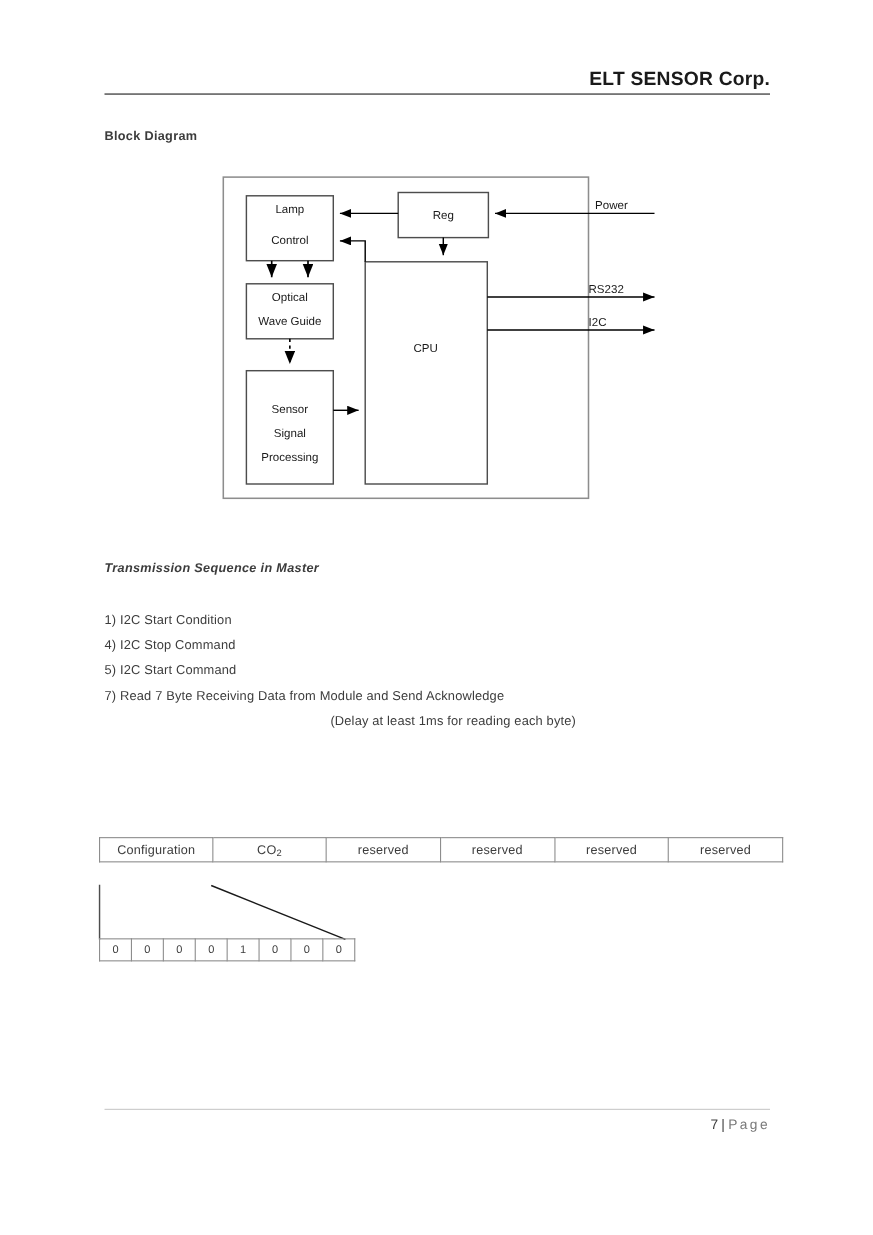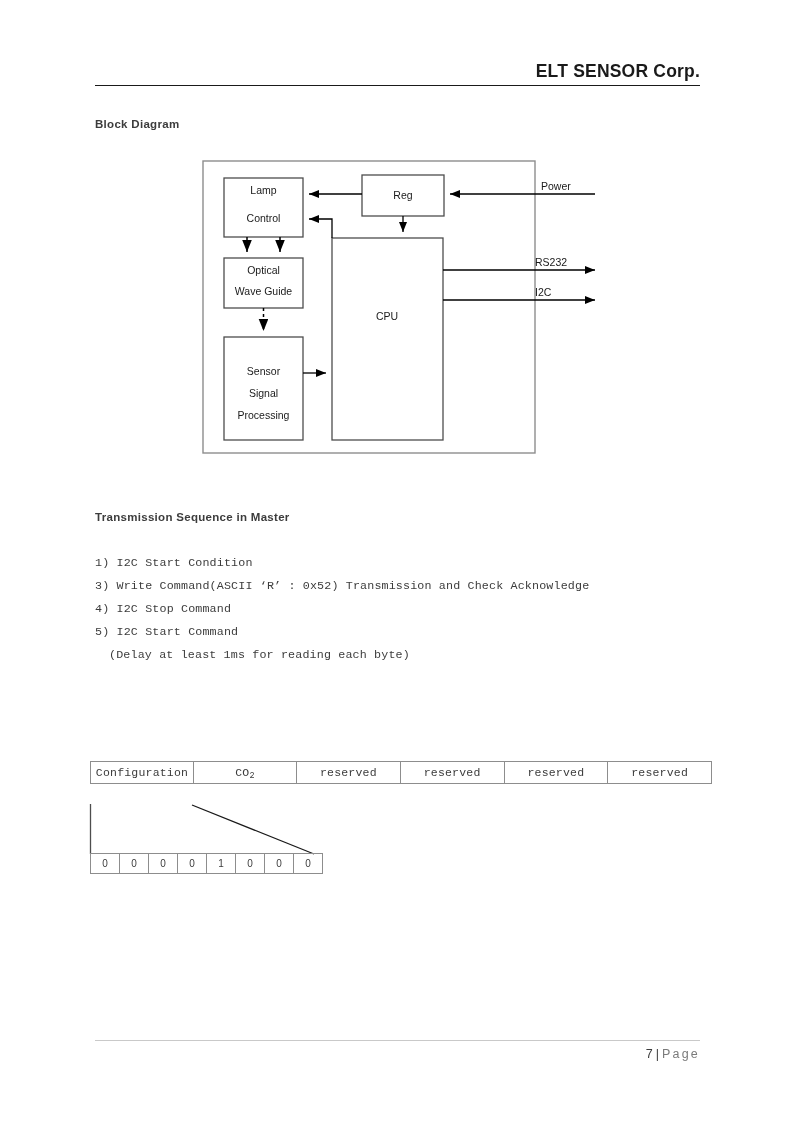--- a/index.html
+++ b/index.html
@@ -46,21 +46,21 @@
   
   .section-heading {
     position: absolute;
     font-size: 11.5px;
     font-weight: bold;
     color: #3c3c3c;
     letter-spacing: 0.3px;
     white-space: nowrap;
   }
   #heading-block-diagram { left: 95px; top: 118px; text-align: right; }
-  #heading-transmission  { left: 95px; top: 511px; }
+  #heading-transmission  { left: 95px; top: 511px; font-style: italic; }
 
   
   .diagram {
     position: absolute;
     left: 95px;
     top: 150px;
     width: 610px;
     height: 320px;
   }
   .diagram svg { display: block; }
@@ -69,40 +69,38 @@
     font-size: 10.5px;
     fill: #1a1a1a;
   }
 
   
   .seq-list {
     position: absolute;
     left: 95px;
     top: 552px;
     width: 620px;
-    font-family: Liberation Mono, monospace;
   }
   .seq-item {
     font-size: 11.7px;
     color: #3c3c3c;
     line-height: 23px;
     white-space: nowrap;
     letter-spacing: 0.15px;
   }
-  .seq-item.indent { padding-left: 14px; }
+  .seq-item.indent { padding-left: 14px; text-align: center; }
 
   
   .byte-table {
     position: absolute;
     left: 90px;
     top: 761px;
     width: 615px;
     border-collapse: collapse;
     table-layout: fixed;
-    font-family: Liberation Mono, monospace;
   }
   .byte-table td {
     border: 1px solid #8d8d8d;
     text-align: center;
     font-size: 11.5px;
     color: #3c3c3c;
     height: 21px;
     padding: 0;
     letter-spacing: 0.2px;
   }
@@ -139,21 +137,20 @@
   }
 
   
   .footer {
     position: absolute;
     left: 95px;
     top: 1008px;
     width: 605px;
     border-top: 1px solid #c9c9c9;
     height: 30px;
-    margin-top: 32px;
   }
   .footer-page {
     position: absolute;
     right: 0;
     top: 6px;
     font-size: 12.5px;
     color: #7a7a7a;
     white-space: nowrap;
   }
   .footer-page .pg-num {
@@ -230,23 +227,23 @@
 
       <line x1="348" y1="150" x2="500" y2="150" stroke="#000000" stroke-width="1.3" marker-end="url(#arrow-r)"></line>
       <text x="440" y="146">I2C</text>
     </svg>
   </div>
 
   <div class="section-heading" id="heading-transmission">Transmission Sequence in Master</div>
 
   <div class="seq-list">
     <div class="seq-item">1) I2C Start Condition</div>
-    <div class="seq-item">3) Write Command(ASCII ‘R’ : 0x52) Transmission and Check Acknowledge</div>
     <div class="seq-item">4) I2C Stop Command</div>
     <div class="seq-item">5) I2C Start Command</div>
+    <div class="seq-item">7) Read 7 Byte Receiving Data from Module and Send Acknowledge</div>
     <div class="seq-item indent">(Delay at least 1ms for reading each byte)</div>
   </div>
 
   <table class="byte-table">
     <tbody>
       <tr>
         <td class="col-config">Configuration</td>
         <td class="col-co2"><span>CO</span><sub>2</sub></td>
         <td class="col-res">reserved</td>
         <td class="col-res">reserved</td>

